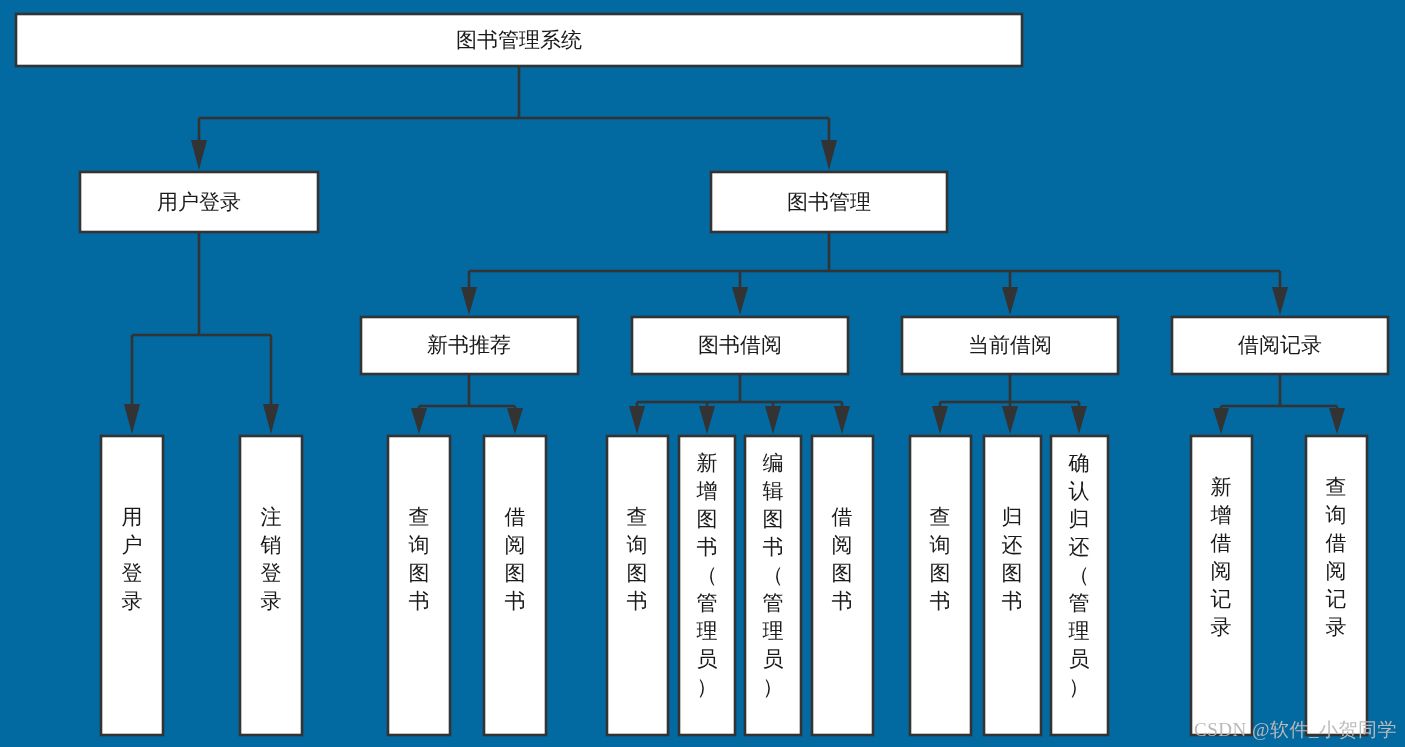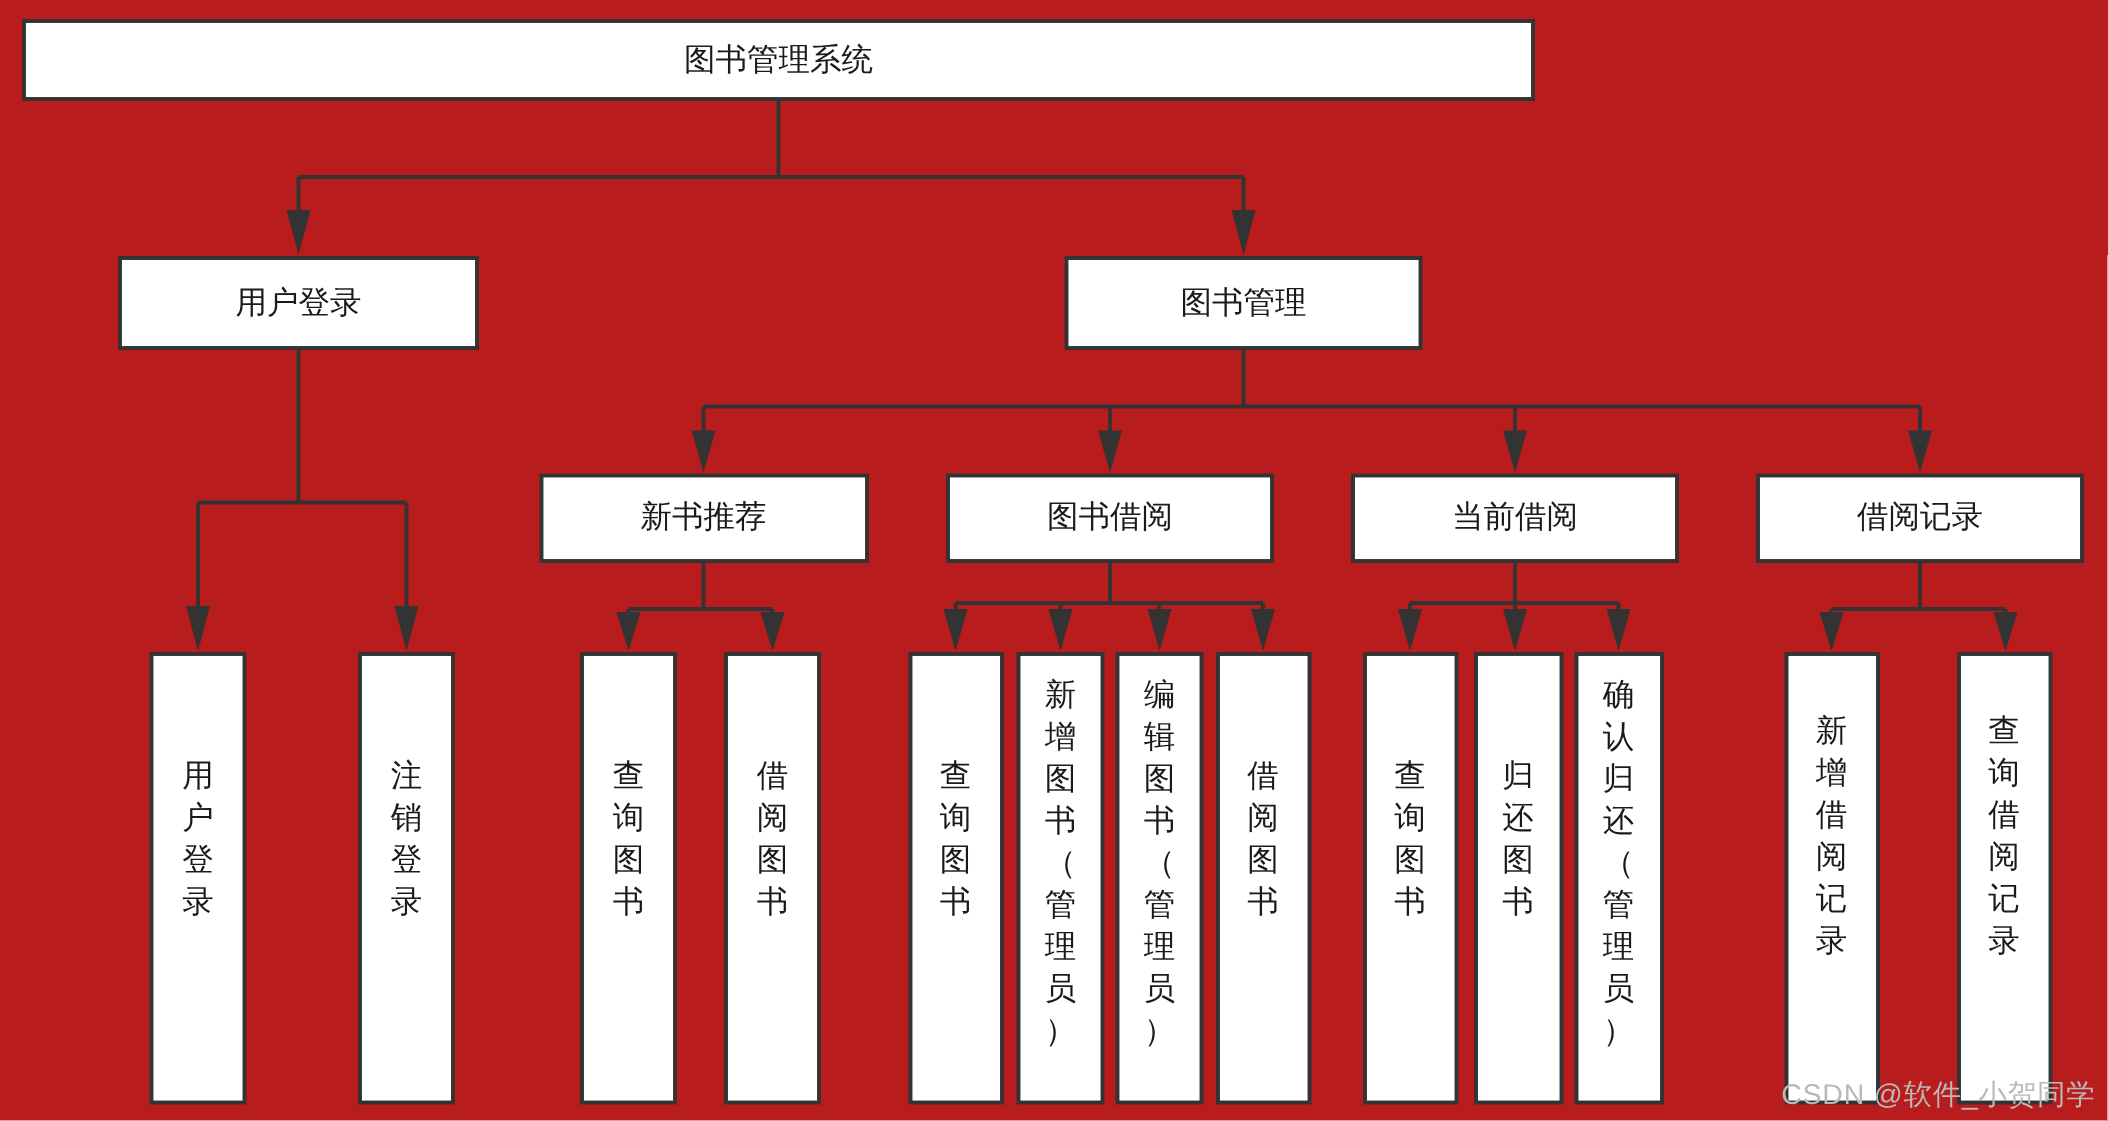--- a/index.html
+++ b/index.html
@@ -7,21 +7,21 @@
     padding: 0;
     background: #ffffff;
   }
   body {
     font-family: "Liberation Sans", "DejaVu Sans", sans-serif;
   }
   #diagram-root {
     position: relative;
     width: 1405px;
     height: 747px;
-    background: #b91c1c;
+    background: #0369a1;
     overflow: hidden;
   }
   svg.canvas {
     position: absolute;
     left: 0;
     top: 0;
     width: 1405px;
     height: 747px;
     display: block;
   }
@@ -50,21 +50,21 @@
   .node-label-v {
     font-family: "Liberation Sans", "DejaVu Sans", sans-serif;
     font-size: 21px;
     fill: #1a1a1a;
     text-anchor: middle;
   }
   .watermark-text {
     position: absolute;
     right: 8px;
     bottom: 4px;
-    font-family: Liberation Sans, sans-serif;
+    font-family: Liberation Serif, serif;
     font-size: 19px;
     color: #b9b9b9;
     white-space: nowrap;
     letter-spacing: 0.5px;
   }
 </style>
 </head>
 <body>
 
 <div id="diagram-root">

